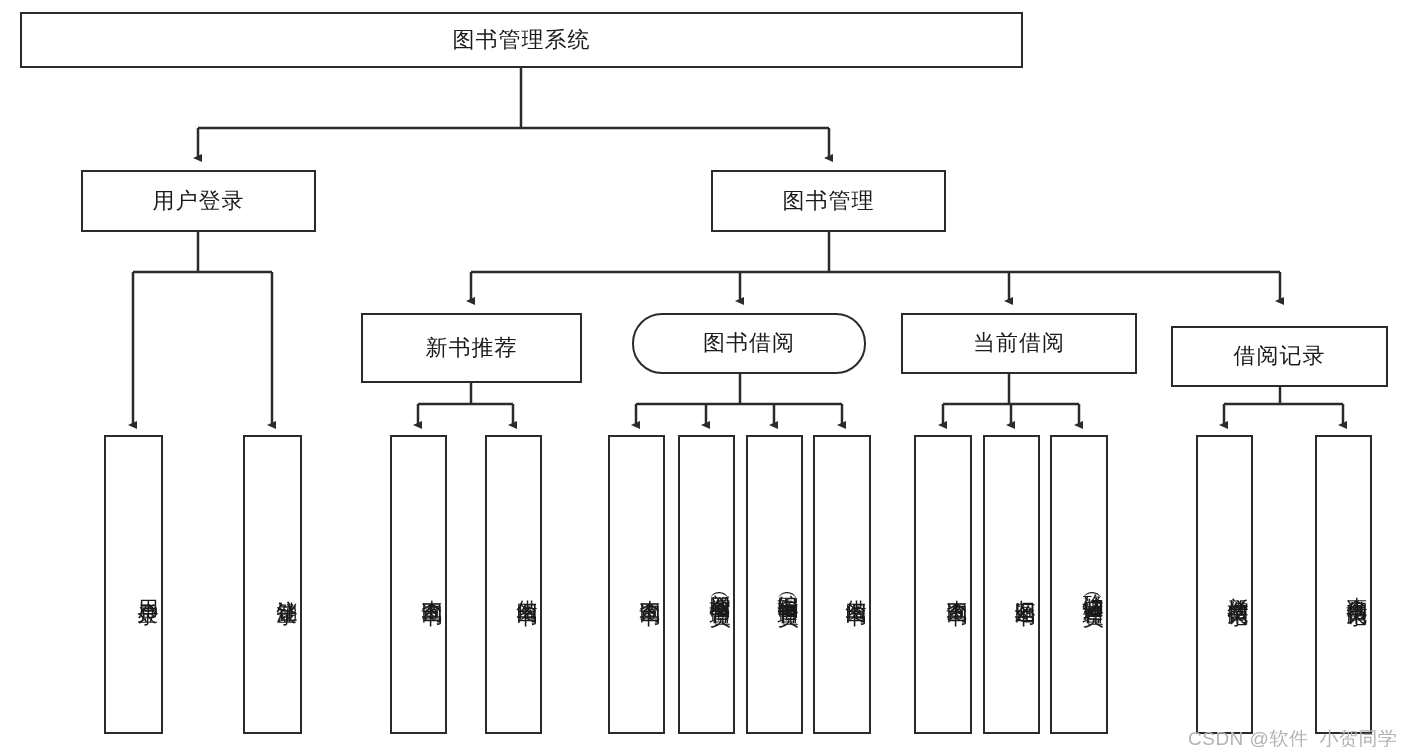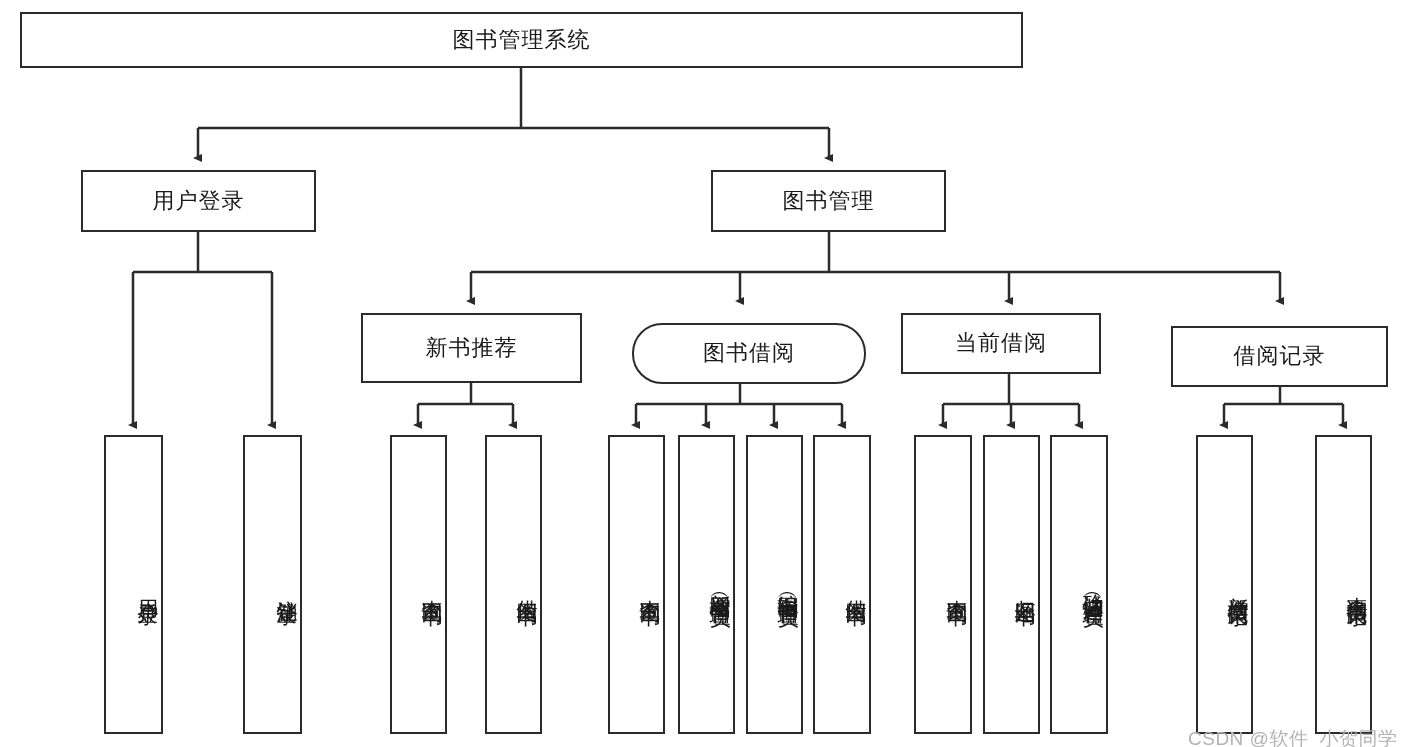--- a/index.html
+++ b/index.html
@@ -131,24 +131,24 @@
   <div class="node horiz" style="left:81px; top:170px; width:235px; height:62px;">
     <span>用户登录</span>
   </div>
   <div class="node horiz" style="left:711px; top:170px; width:235px; height:62px;justify-content:center;">
     <span>图书管理</span>
   </div>
 
   <div class="node horiz" style="left:361px; top:313px; width:221px; height:70px;">
     <span>新书推荐</span>
   </div>
-  <div class="node horiz" style="left:632px; top:323px; width:234px; height:61px;border-radius:30px;">
+  <div class="node horiz" style="left:632px; top:313px; width:234px; height:61px;border-radius:30px;">
     <span>图书借阅</span>
   </div>
-  <div class="node horiz" style="left:901px; top:313px; width:200px; height:61px;">
+  <div class="node horiz" style="left:901px; top:313px; width:236px; height:61px;">
     <span>当前借阅</span>
   </div>
   <div class="node horiz" style="left:1171px; top:326px; width:217px; height:61px;">
     <span>借阅记录</span>
   </div>
 
   <div class="node vert" style="left:104px; top:435px; width:59px; height:299px;">
     <span class="vtext">用户登录</span>
   </div>
   <div class="node vert" style="left:243px; top:435px; width:59px; height:299px;">

